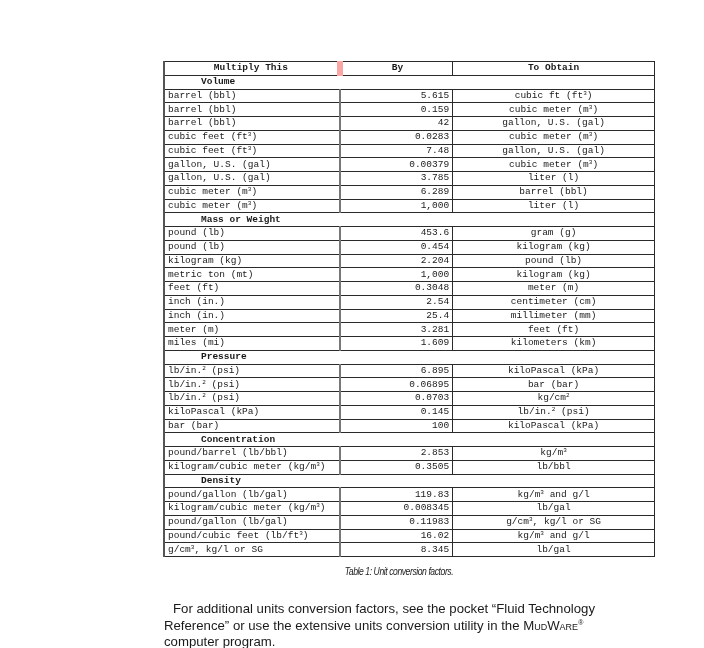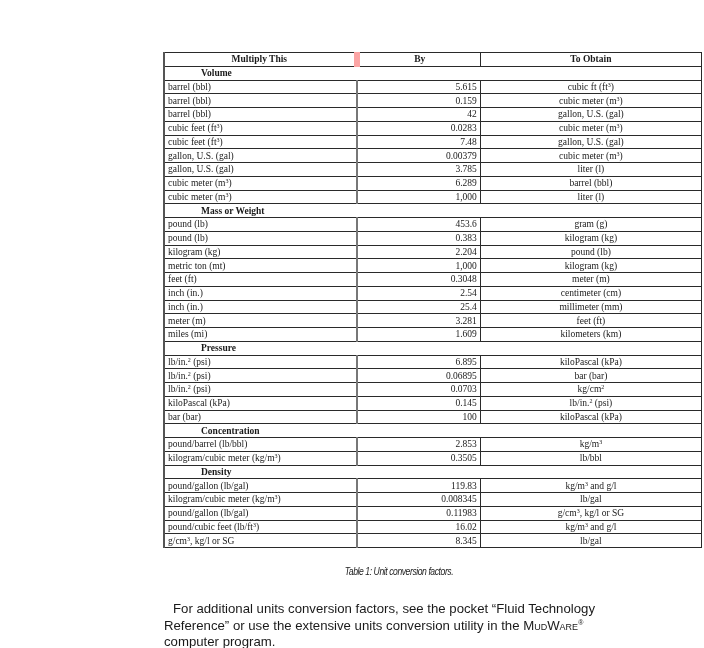--- a/index.html
+++ b/index.html
@@ -11,26 +11,27 @@
       width: 704px;
       height: 648px;
       position: relative;
       overflow: hidden;
       font-family: "Liberation Serif", "DejaVu Serif", serif;
       color: #1a1a1a;
     }
     .doc-table {
       position: absolute;
       left: 163px;
-      top: 52px;
-      width: 539px;
+      top: 61px;
+      width: 492px;
       border-collapse: collapse;
       table-layout: fixed;
       font-size: 9.5px;
       line-height: 12px;
+      font-family: Liberation Mono, monospace;
     }
     .doc-table td, .doc-table th {
       border: 1px solid #2a2a2a;
       padding: 0 3px;
       height: 12.76px;
       white-space: nowrap;
       overflow: hidden;
     }
     .doc-table th {
       font-weight: bold;
@@ -157,21 +158,21 @@
       <tr class="section">
         <td colspan="3">Mass or Weight</td>
       </tr>
       <tr>
         <td class="c1">pound (lb)</td>
         <td class="c2">453.6</td>
         <td class="c3">gram (g)</td>
       </tr>
       <tr>
         <td class="c1">pound (lb)</td>
-        <td class="c2">0.383</td>
+        <td class="c2">0.454</td>
         <td class="c3">kilogram (kg)</td>
       </tr>
       <tr>
         <td class="c1">kilogram (kg)</td>
         <td class="c2">2.204</td>
         <td class="c3">pound (lb)</td>
       </tr>
       <tr>
         <td class="c1">metric ton (mt)</td>
         <td class="c2">1,000</td>

